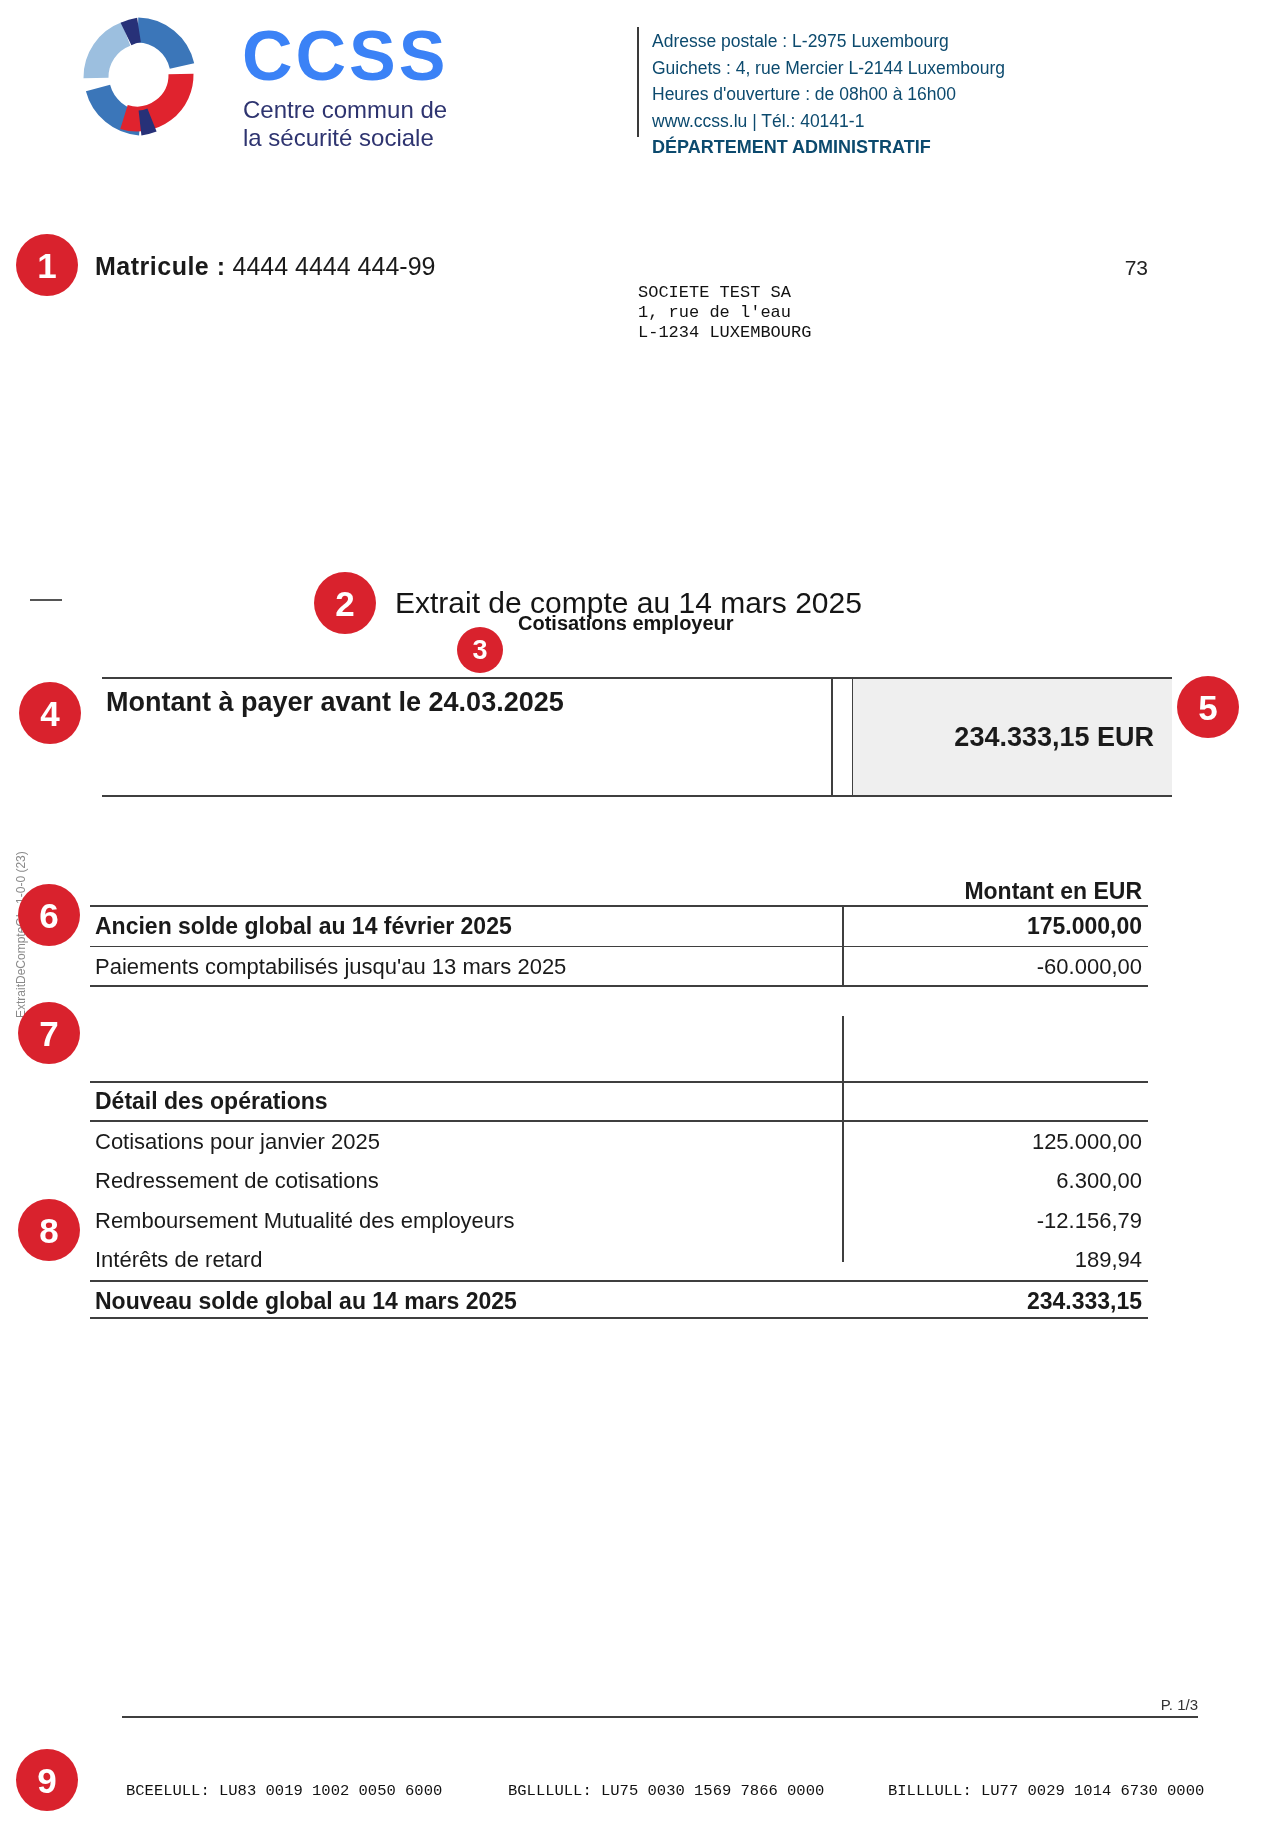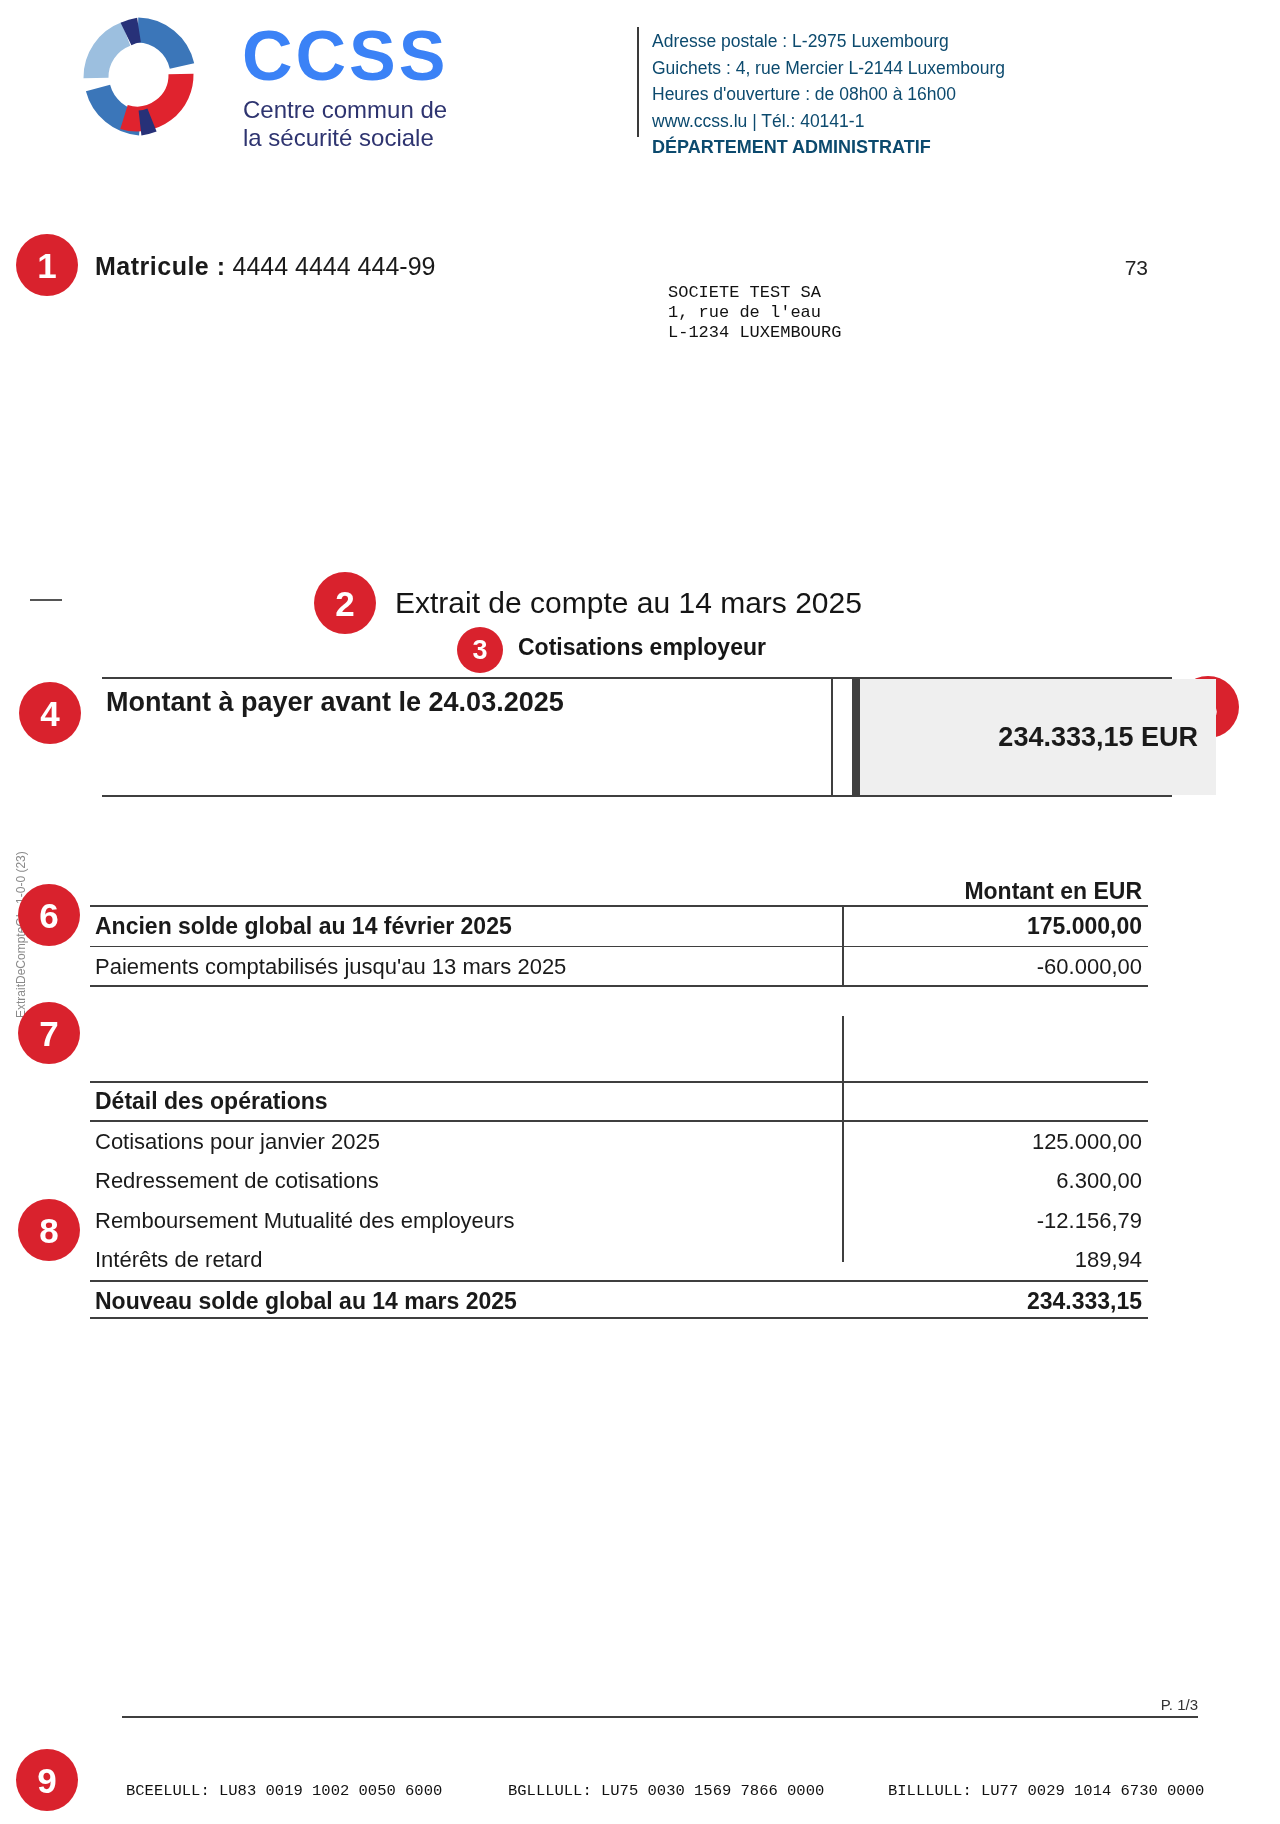--- a/index.html
+++ b/index.html
@@ -24,35 +24,35 @@
   .contact-rule{left:637px;top:27px;width:2px;height:110px;background:#3a3a3a;}
   .contact{left:652px;top:28px;font-size:17.5px;line-height:26.5px;color:#0c4a6e;}
   .contact .dept{font-weight:bold;font-size:18px;}
 
   
   .matricule{left:95px;top:252px;font-size:25px;}
   .matricule b{letter-spacing:0.5px;}
   .page-code{left:1100px;top:256px;width:48px;font-size:21px;text-align:right;color:#222;}
 
   .mono{font-family:"Liberation Mono","DejaVu Sans Mono",monospace;}
-  .recipient{left:638px;top:283px;font-size:17px;line-height:20px;color:#111;margin-left:30px;}
+  .recipient{left:638px;top:283px;font-size:17px;line-height:20px;color:#111;}
 
   .fold-mark{left:30px;top:599px;width:32px;height:2px;background:#555;}
 
   
   .doc-title{left:395px;top:586px;font-size:30px;font-weight:normal;color:#151515;}
-  .doc-subtitle{left:518px;top:634px;font-size:23px;font-weight:bold;color:#151515;}
+  .doc-subtitle{left:518px;top:612px;font-size:20px;font-weight:bold;color:#151515;}
 
   
   .paybox{left:90px;top:677px;width:1070px;height:116px;border-top:2px solid #3f3f3f;border-bottom:2px solid #3f3f3f;margin-left:12px;}
   .paybox .cell-left{position:absolute;left:0;top:0;bottom:0;width:729px;border-right:2px solid #3f3f3f;}
   .paybox .pb-heading{position:absolute;left:4px;top:8px;font-size:27px;font-weight:bold;}
   .paybox .pb-note{position:absolute;left:4px;top:50px;font-size:18.5px;font-style:italic;line-height:28px;color:#222;}
   .paybox .cell-amount{
-    position:absolute;left:750px;top:0;bottom:0;width:364px;background:#efefef;border-left:8px solid #404040;
+    position:absolute;left:750px;top:0;bottom:0;width:320px;background:#efefef;border-left:1px solid #404040;
     display:flex;align-items:center;justify-content:flex-end;padding-right:18px;box-sizing:border-box;
     font-size:27px;font-weight:bold;
   }
 
   
   .side-label{
     left:12px;top:808px;height:210px;width:18px;
     font-size:12px;color:#8a8a8a;
     writing-mode:vertical-rl;transform:rotate(180deg);
     display:flex;align-items:center;white-space:nowrap;

